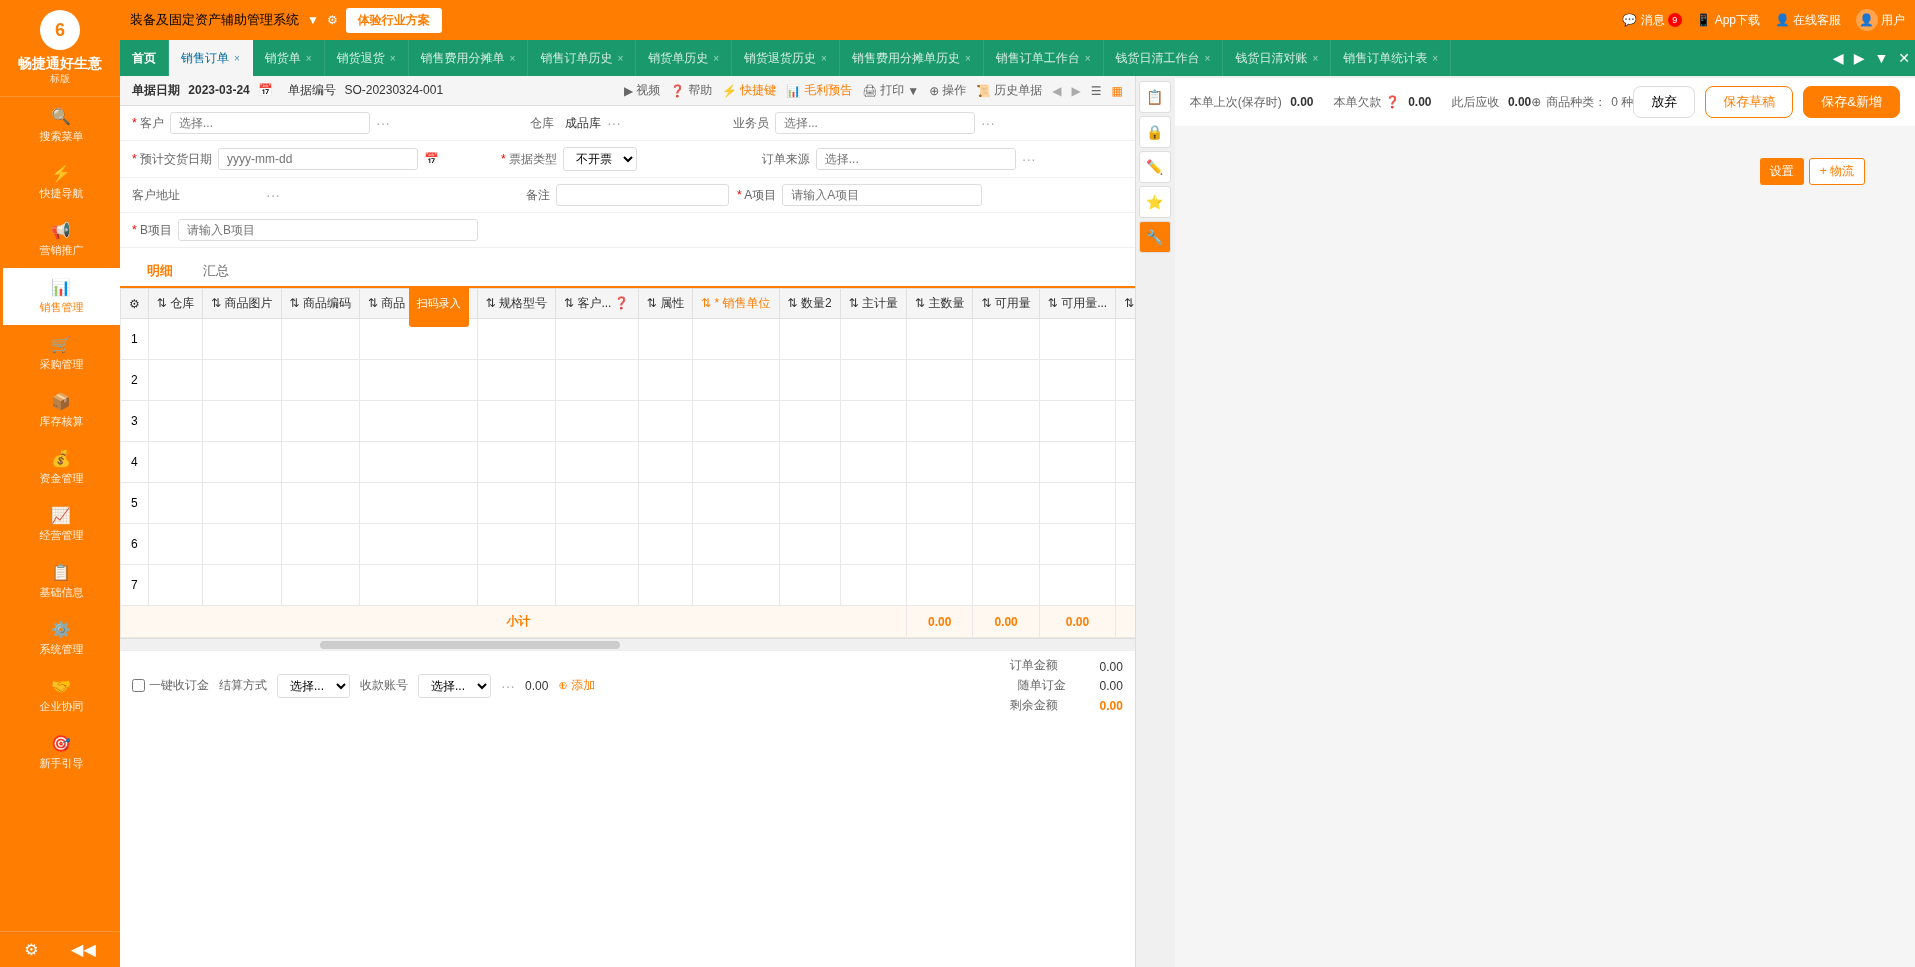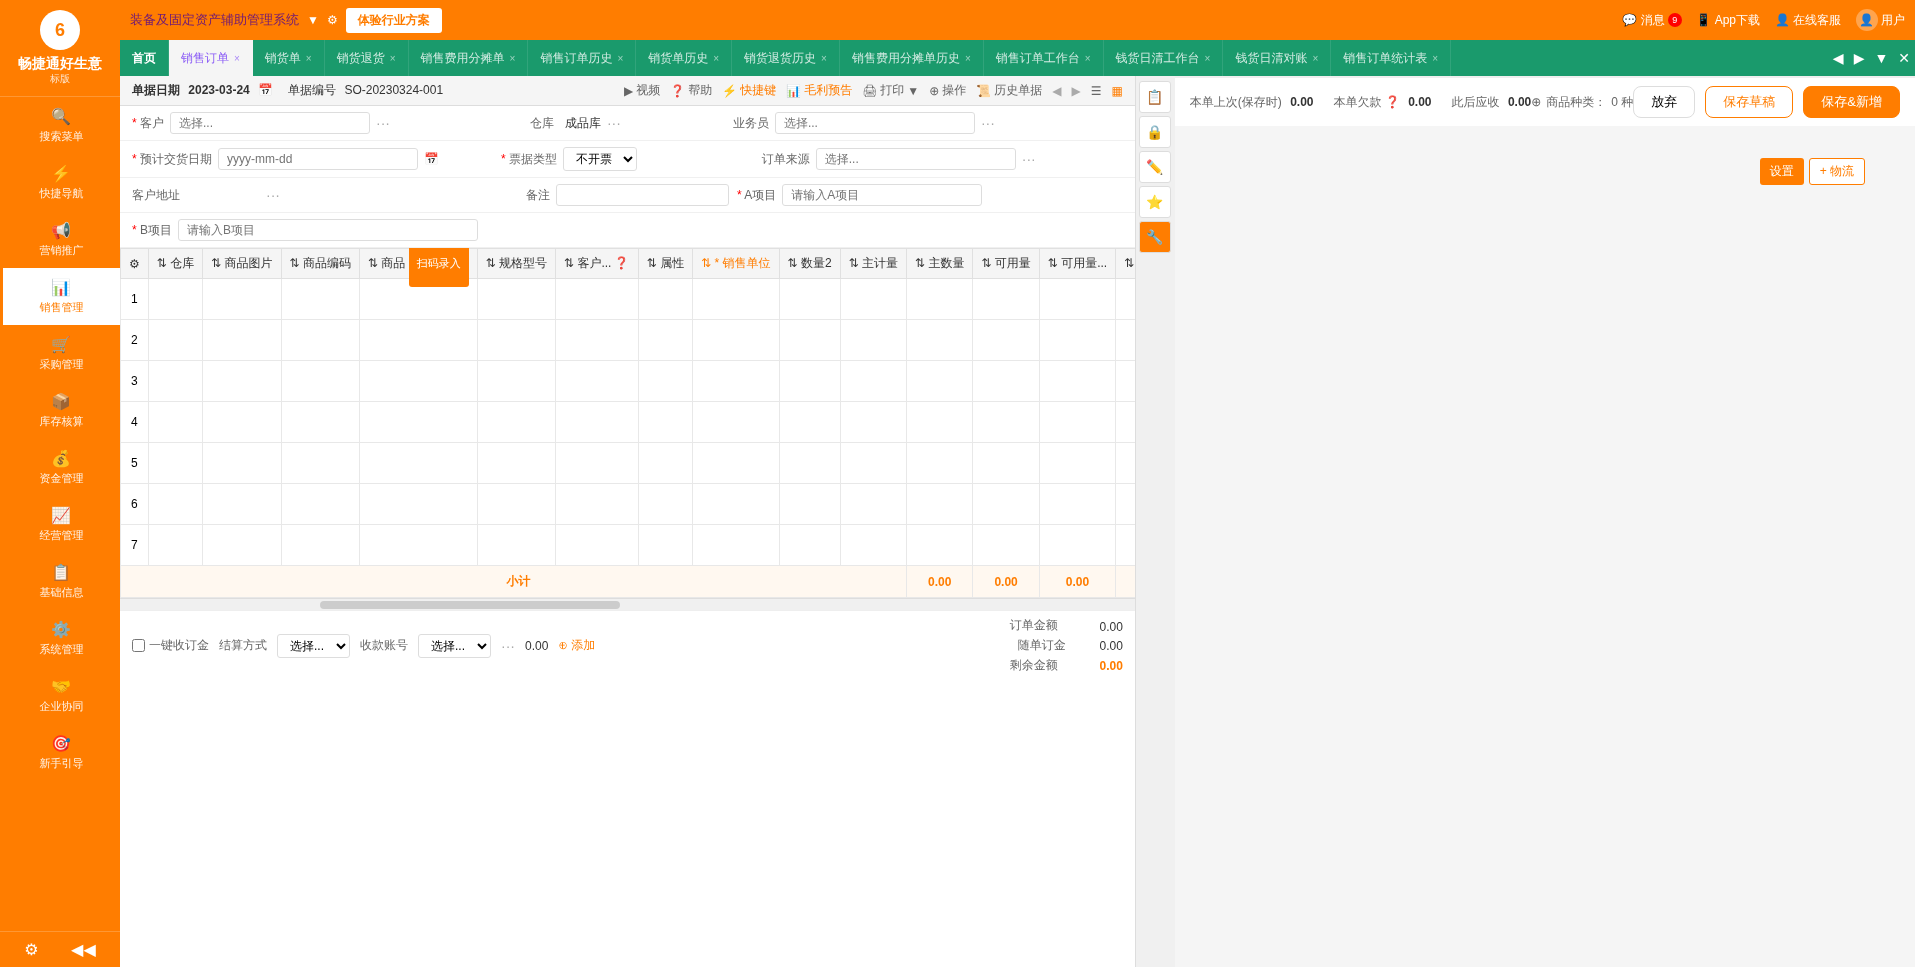--- a/index.html
+++ b/index.html
@@ -19,30 +19,30 @@
     .sidebar-item .icon { font-size: 16px; margin-bottom: 3px; }
     .sidebar-bottom { width: 100%; display: flex; justify-content: space-around; padding: 8px; border-top: 1px solid rgba(255,255,255,0.2); }
     .sidebar-bottom-btn { color: white; font-size: 16px; cursor: pointer; }
 
     
     .main-content { flex: 1; display: flex; flex-direction: column; overflow: hidden; }
 
     
     .topbar { background: #ff7d00; height: 40px; display: flex; align-items: center; padding: 0 10px; justify-content: space-between; }
     .topbar-left { display: flex; align-items: center; gap: 8px; }
-    .topbar-title { color: #701a75; font-size: 13px; }
+    .topbar-title { color: #000000; font-size: 13px; }
     .topbar-btn { background: white; color: #ff7d00; border: none; padding: 4px 12px; border-radius: 3px; cursor: pointer; font-size: 12px; font-weight: bold; }
     .topbar-right { display: flex; align-items: center; gap: 15px; color: white; font-size: 12px; }
     .topbar-right-item { display: flex; align-items: center; gap: 3px; cursor: pointer; }
     .badge { background: red; color: white; border-radius: 50%; width: 14px; height: 14px; font-size: 9px; display: flex; align-items: center; justify-content: center; }
 
     
     .tabbar { background: #1a9a6c; display: flex; align-items: center; height: 36px; overflow: hidden; }
     .tab { padding: 0 12px; height: 36px; display: flex; align-items: center; cursor: pointer; font-size: 12px; color: rgba(255,255,255,0.8); white-space: nowrap; border-right: 1px solid rgba(255,255,255,0.1); }
-    .tab.active { background: #f5f5f5; color: #8b5cf6; }
+    .tab.active { background: #f5f5f5; color: #0369a1; }
     .tab .close-x { margin-left: 5px; font-size: 10px; opacity: 0.7; }
     .tab-home { background: #1a9a6c; color: white; font-weight: bold; }
     .tabbar-arrows { display: flex; align-items: center; margin-left: auto; }
     .tabbar-arrow { color: white; padding: 0 5px; cursor: pointer; font-size: 14px; }
 
     
     .form-toolbar { background: #f5f5f5; border-bottom: 1px solid #ddd; padding: 6px 12px; display: flex; align-items: center; justify-content: space-between; }
     .form-toolbar-left { display: flex; align-items: center; gap: 15px; font-size: 12px; }
     .form-toolbar-right { display: flex; align-items: center; gap: 10px; font-size: 12px; color: #666; }
     .toolbar-btn { display: flex; align-items: center; gap: 3px; cursor: pointer; color: #666; }
@@ -367,20 +367,28 @@
             </div>
           </div>
 
           <div class="form-row">
             <div class="form-field">
               <label><span class="required-star">*</span> <span>B项目</span></label>
               <input class="form-input placeholder" type="text" placeholder="请输入B项目" style="max-width: 300px;">
             </div>
           </div>
 
+          <div class="detail-tabs">
+            <div class="detail-tab active">
+              <span>明细</span>
+            </div>
+            <div class="detail-tab">
+              <span>汇总</span>
+            </div>
+          </div>
 
           <div class="table-scroll">
             <table class="data-table">
               <thead>
                 <tr>
                   <th>⚙</th>
                   <th>⇅ <span>仓库</span></th>
                   <th>⇅ <span>商品图片</span></th>
                   <th>⇅ <span>商品编码</span></th>
                   <th>⇅ <span>商品</span> <span class="scan-btn">扫码录入</span></th>

